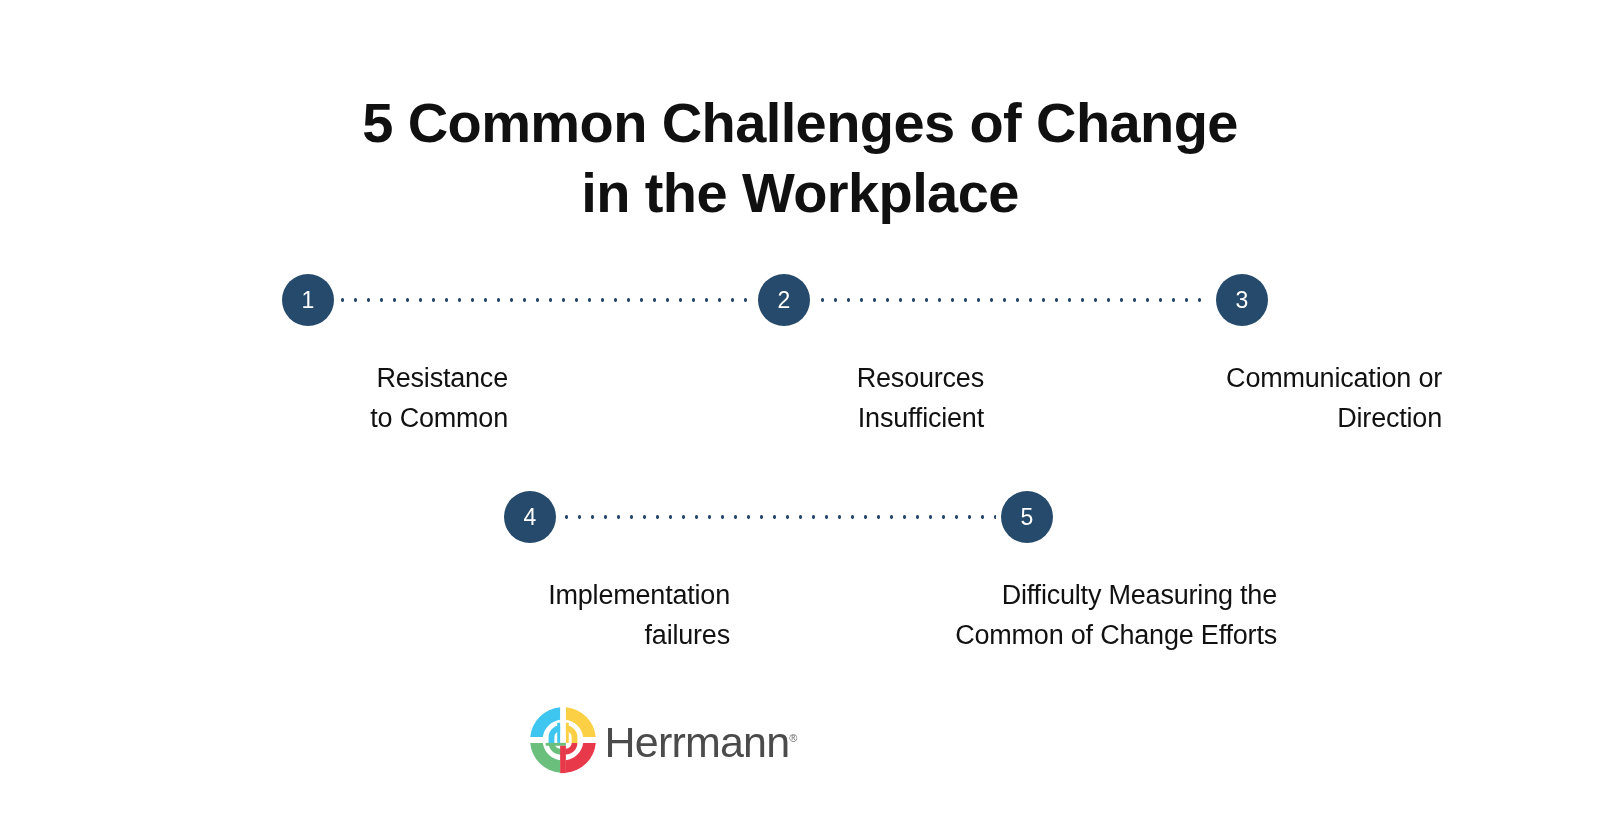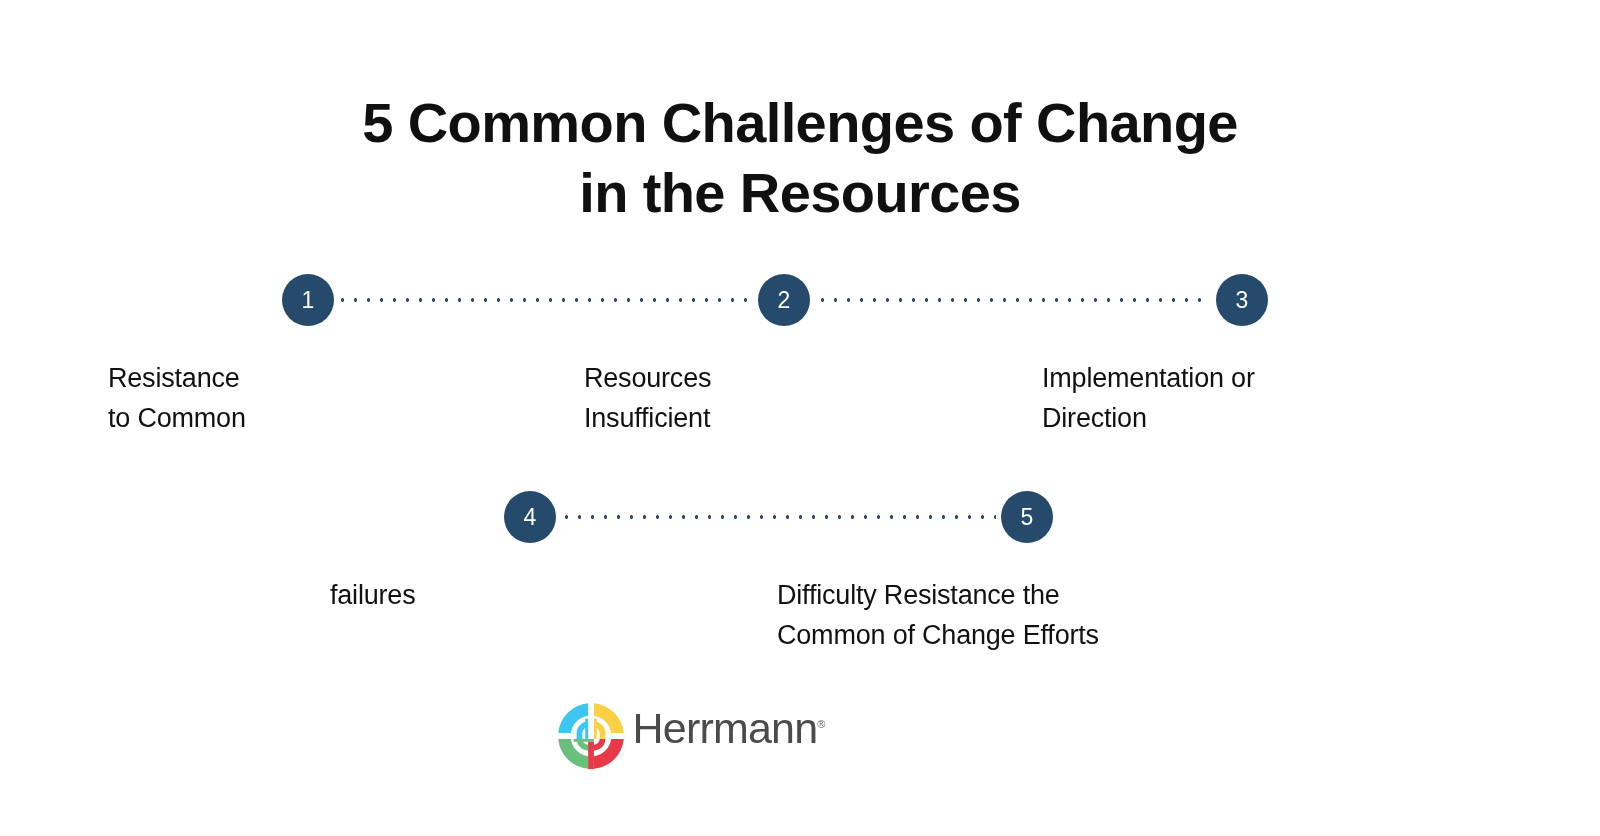--- a/index.html
+++ b/index.html
@@ -71,41 +71,40 @@
     font-size: 23px;
     font-weight: normal;
     line-height: 52px;
     text-align: center;
     letter-spacing: 0px;
   }
 
   
   .node-label {
     position: absolute;
-    text-align: left;
+    text-align: right;
     font-size: 27px;
     line-height: 40px;
     font-weight: normal;
     color: #111111;
     letter-spacing: -0.2px;
     white-space: nowrap;
   }
   .node-label span { display: block; }
 
   
   #logo {
     position: absolute;
     left: 0;
     top: 700px;
     width: 1324px;
     height: 80px;
     display: flex;
-    align-items: flex-start;
+    align-items: center;
     justify-content: center;
-    margin-left: 28px;
   }
   #logo-mark { display: block; }
   #logo-wordmark {
     font-size: 43px;
     font-weight: normal;
     color: #4b4b4b;
     letter-spacing: -0.8px;
     line-height: 48px;
     margin-left: 6px;
     position: relative;
@@ -116,21 +115,21 @@
     vertical-align: super;
     color: #6a6a6a;
     letter-spacing: 0;
   }
 </style>
 </head>
 <body>
 
 <div id="title-block">
   <span class="title-line">5 Common Challenges of Change</span>
-  <span class="title-line">in the Resources</span>
+  <span class="title-line">in the Workplace</span>
 </div>
 
 <div class="row" id="row-top">
 
   <div class="connector" id="connector-1-2"></div>
   <div class="connector" id="connector-2-3"></div>
 
   <div class="node" style="left:308px;">
     <span>1</span>
   </div>
@@ -145,42 +144,43 @@
     <span>Resistance</span>
     <span>to Common</span>
   </div>
 
   <div class="node-label" style="left:584px; top:58px; width:400px;">
     <span>Resources</span>
     <span>Insufficient</span>
   </div>
 
   <div class="node-label" style="left:1042px; top:58px; width:400px;">
-    <span>Implementation or</span>
+    <span>Communication or</span>
     <span>Direction</span>
   </div>
 </div>
 
 <div class="row" id="row-bottom">
 
   <div class="connector" id="connector-4-5"></div>
 
   <div class="node" style="left:530px;">
     <span>4</span>
   </div>
   <div class="node" style="left:1027px;">
     <span>5</span>
   </div>
 
   <div class="node-label" style="left:330px; top:58px; width:400px;">
+    <span>Implementation</span>
     <span>failures</span>
   </div>
 
   <div class="node-label" style="left:777px; top:58px; width:500px;">
-    <span>Difficulty Resistance the</span>
+    <span>Difficulty Measuring the</span>
     <span>Common of Change Efforts</span>
   </div>
 </div>
 
 <div id="logo">
 
   <svg id="logo-mark" width="72" height="72" viewBox="0 0 100 100" aria-hidden="true">
 
     <g>
       <path d="M46 4.5 A45.5 45.5 0 0 0 4.5 46 L22 46 A28 28 0 0 1 46 22 Z" fill="#3ec6f0"></path>

